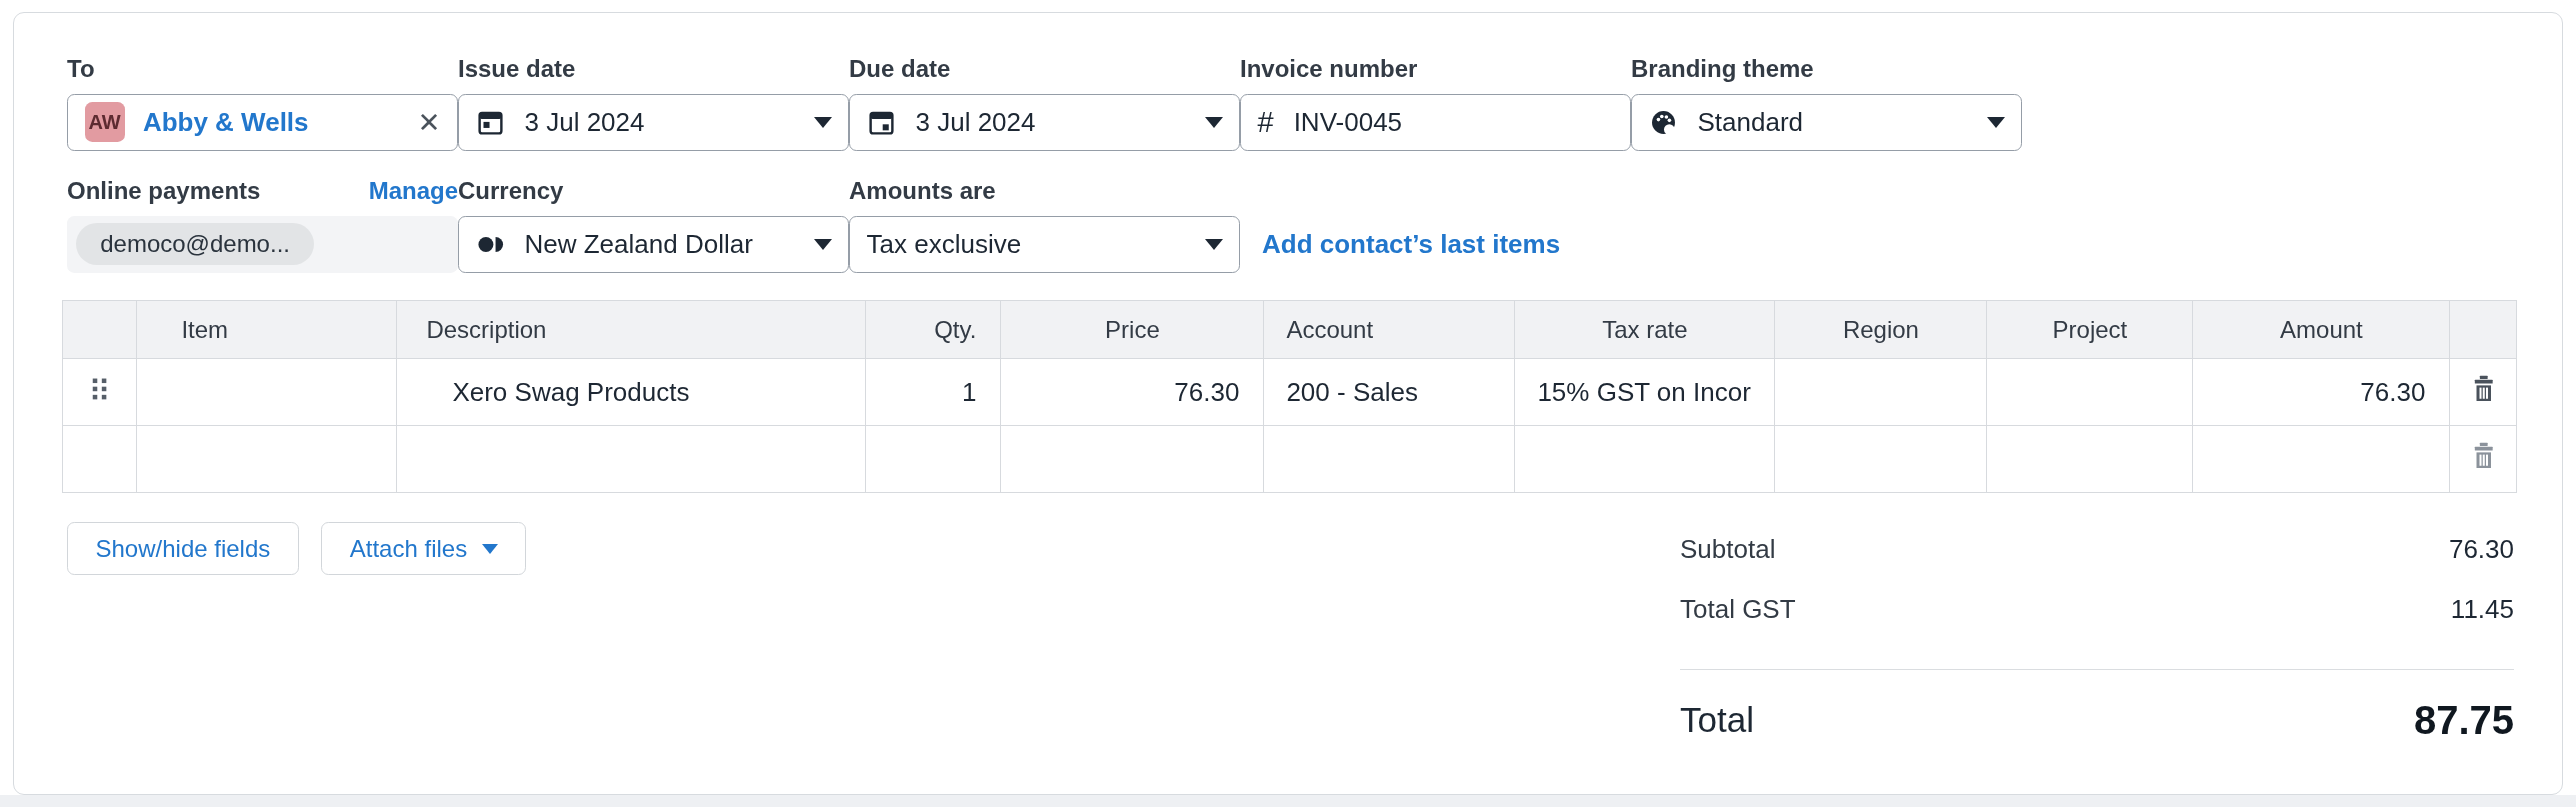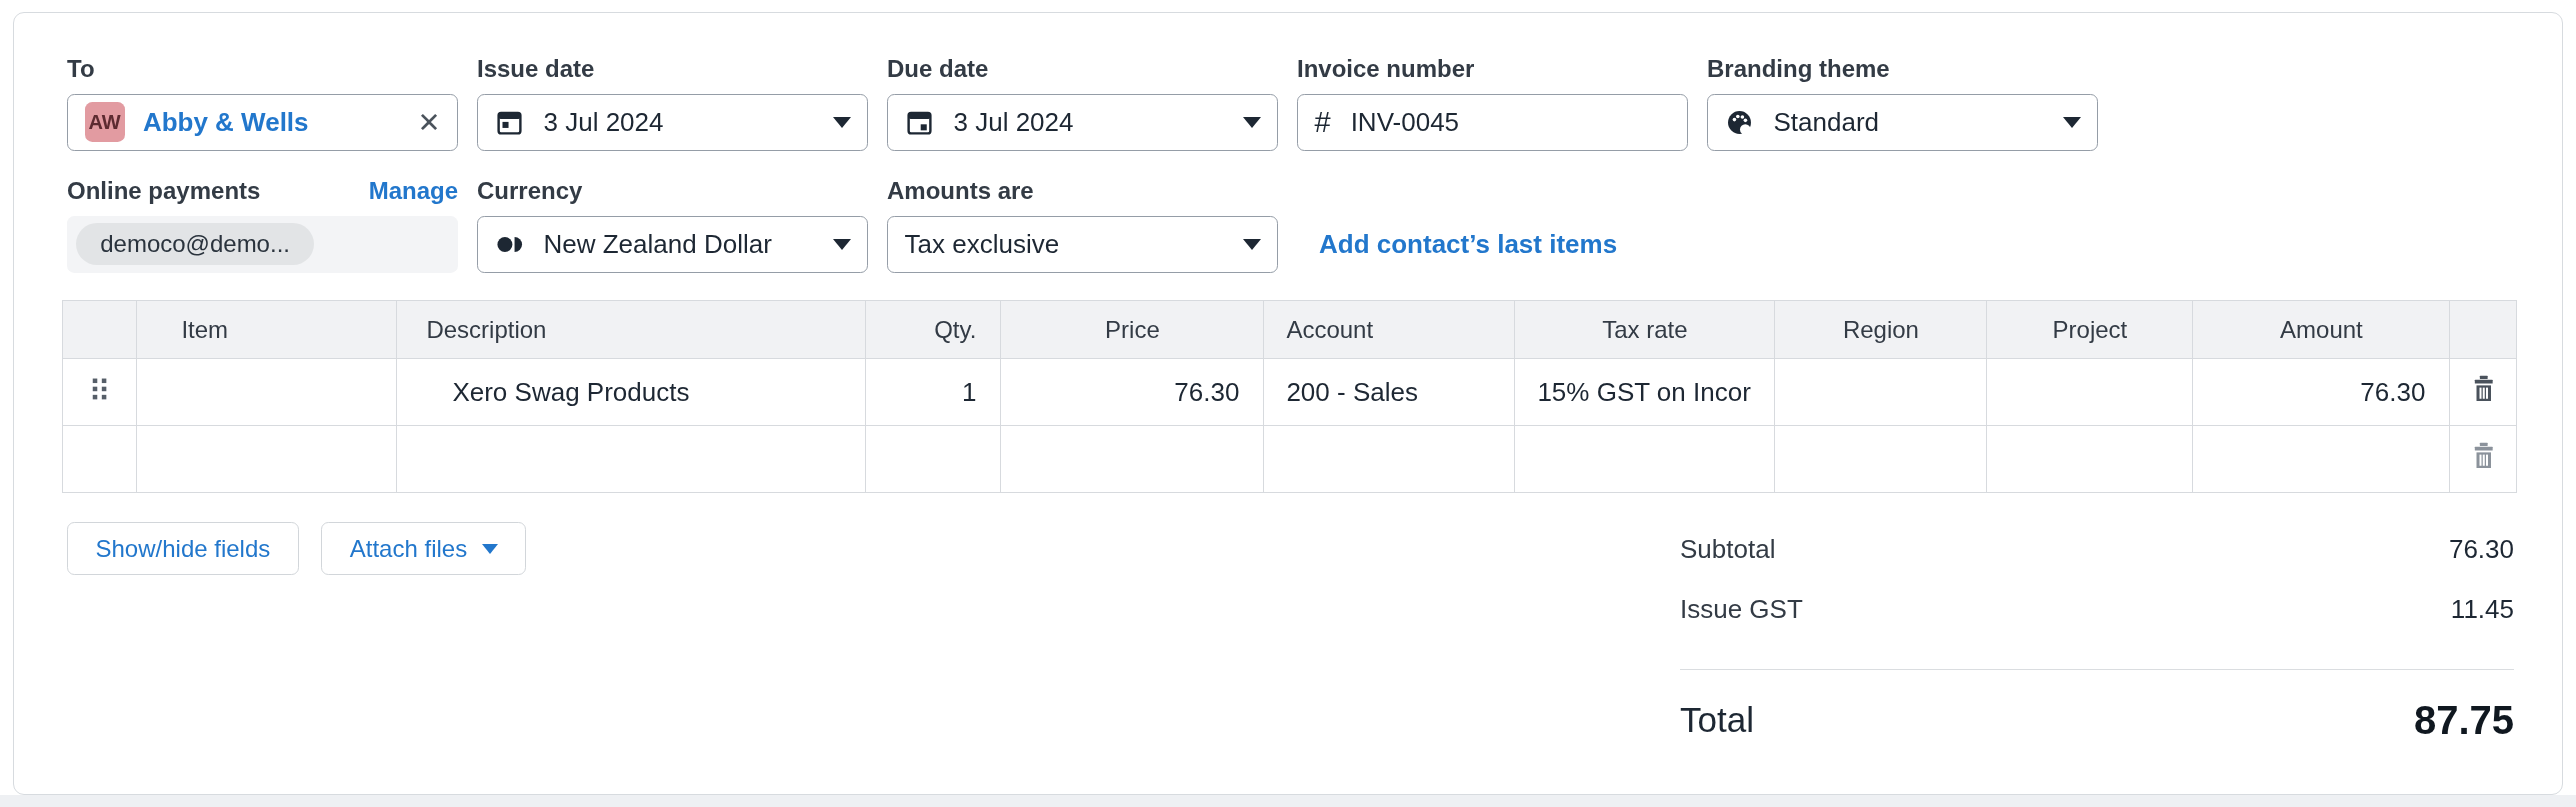--- a/index.html
+++ b/index.html
@@ -11,21 +11,21 @@
     color:#1d2733;
   }
   .white-bg { position:absolute; top:0; left:0; width:2576px; height:795px; background:#ffffff; }
   .card {
     position:absolute; top:12px; left:13px; width:2550px; height:783px;
     background:#ffffff; border:1.8px solid #d7dbdf; border-radius:11px;
     padding:42px 48px 0 53px;
   }
 
   
-  .fields-row { display:flex; gap:19px; }
+  .fields-row { display:flex; }
   .row2 { margin-top:26px; }
   .field { width:391px; flex:0 0 391px; }
   .field-label-row { display:flex; justify-content:space-between; align-items:baseline; height:25px; margin-bottom:13.8px; }
   .field-label { font-size:24px; font-weight:700; color:#333b45; }
   .control {
     height:57px; border:1.8px solid #959da7; border-radius:7.3px; background:#fff;
     display:flex; align-items:center; padding:0 16.5px; font-size:26px; color:#1d2733;
     cursor:pointer;
   }
   .caret { margin-left:auto; width:0; height:0; border-left:9.2px solid transparent; border-right:9.2px solid transparent; border-top:11px solid #1d2733; }
@@ -317,21 +317,21 @@
         <span class="caret-blue"></span>
       </button>
     </div>
 
     <div class="totals">
       <div class="trow sub">
         <span>Subtotal</span>
         <span class="tval">76.30</span>
       </div>
       <div class="trow">
-        <span>Issue GST</span>
+        <span>Total GST</span>
         <span class="tval">11.45</span>
       </div>
       <div class="tdiv"></div>
       <div class="trow total">
         <span class="total-label">Total</span>
         <span class="total-val">87.75</span>
       </div>
     </div>
   </div>
 

